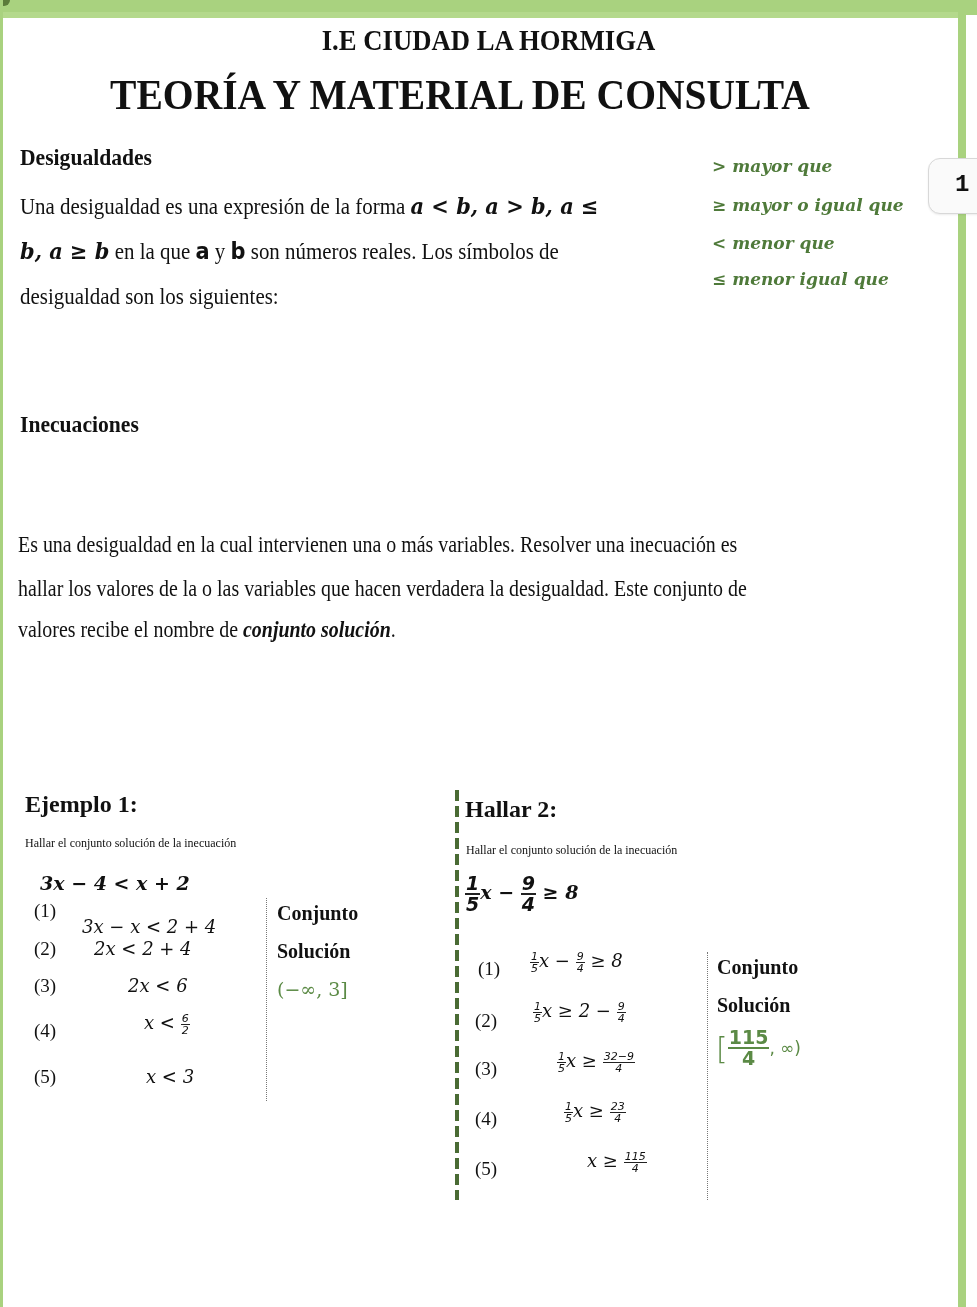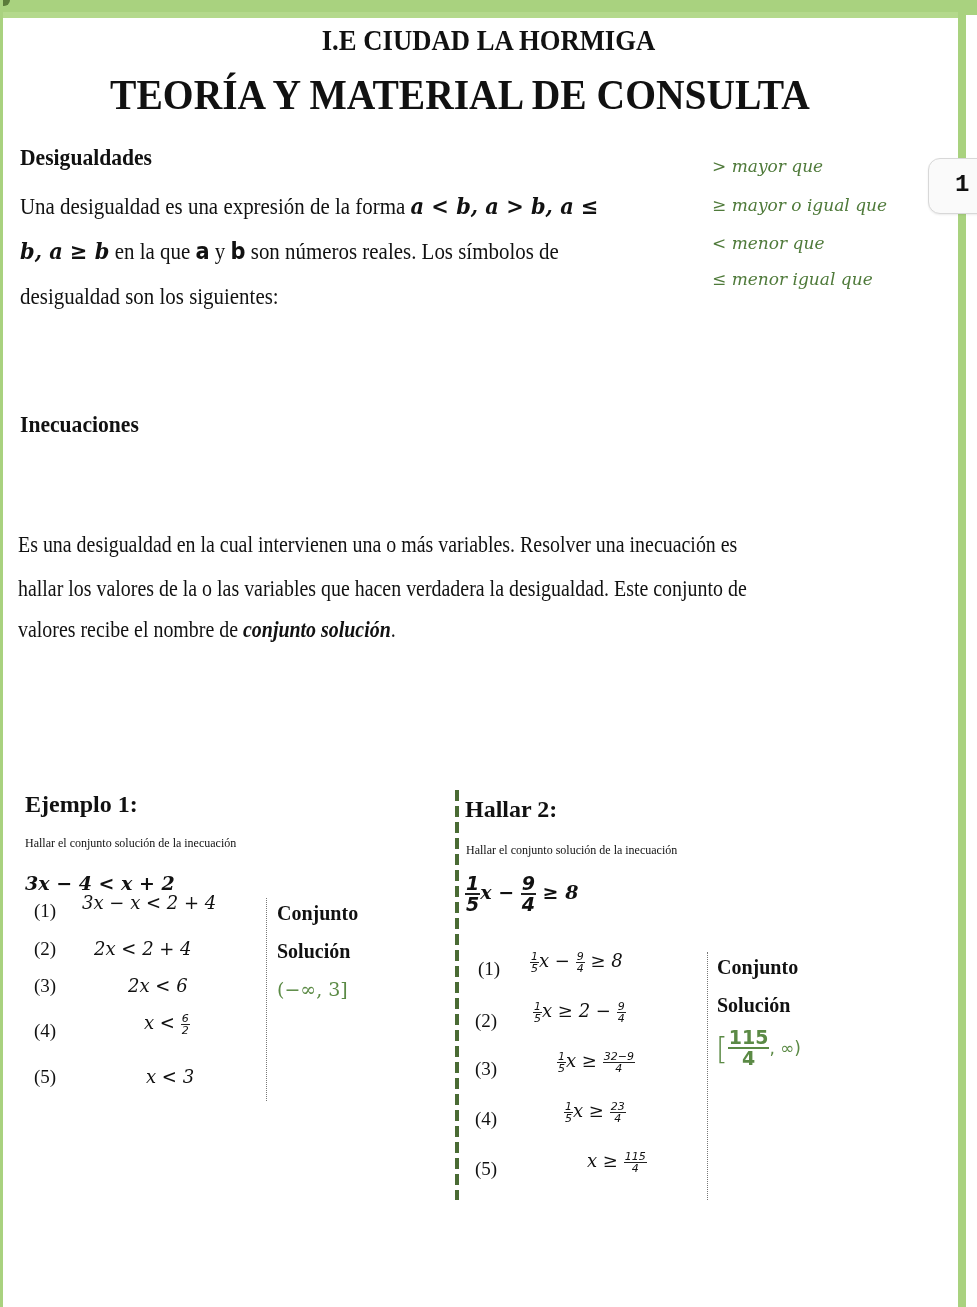--- a/index.html
+++ b/index.html
@@ -28,21 +28,21 @@
   .abs { position:absolute; white-space:nowrap; }
 
   .school { left:0; width:977px; top:24px; text-align:center; font-size:29px; font-weight:bold; transform:scaleX(0.92); }
   .title  { left:0; width:920px; top:70px; text-align:center; font-size:43px; font-weight:bold; transform:scaleX(0.92); }
 
   .h-sec { font-size:24px; font-weight:bold; transform-origin:left; transform:scaleX(0.9); }
   .p { font-size:22.5px; transform-origin:left; transform:scaleX(0.93); }
   .math-b { font-family:"DejaVu Serif", serif; font-weight:bold; font-style:italic; }
   .sans-b { font-family:"DejaVu Sans", sans-serif; font-weight:bold; }
 
-  .sym { font-family:"DejaVu Serif", serif; font-style:italic; font-weight:normal; font-size:17px; color:#4f7a3a;text-align:right; }
+  .sym { font-family:"DejaVu Serif", serif; font-style:italic; font-weight:bold; font-size:17px; color:#4f7a3a;text-align:right; }
 
   .ej { font-size:24px; font-weight:bold; }
   .small { font-size:12px; }
   .step-n { font-size:19px; }
   .math { font-family:"DejaVu Serif", serif; font-style:italic; font-size:18px; }
   .math-up { font-family:"DejaVu Serif", serif; font-size:18px; }
   .cs { font-size:20px; font-weight:bold; }
   .green { color:#5b8a45; }
 
   .frac { display:inline-block; vertical-align:middle; text-align:center; font-family:"DejaVu Sans", sans-serif; line-height:1; }
@@ -99,24 +99,24 @@
 <div class="abs p" style="left:18px; top:532px; transform:scaleX(0.885);">Es una desigualdad en la cual intervienen una o más variables. Resolver una inecuación es</div>
 <div class="abs p" style="left:18px; top:576px; transform:scaleX(0.885);">hallar los valores de la o las variables que hacen verdadera la desigualdad. Este conjunto de</div>
 <div class="abs p" style="left:18px; top:617px; transform:scaleX(0.885);">
   <span>valores recibe el nombre de </span><b><i>conjunto solución</i></b><span>.</span>
 </div>
 
 <div class="dashed-green"></div>
 
 <div class="abs ej" style="left:25px; top:791px;">Ejemplo 1:</div>
 <div class="abs small" style="left:25px; top:836px;">Hallar el conjunto solución de la inecuación</div>
-<div class="abs math-b" style="left:25px; top:872px; font-size:19px;">3x − 4 &lt; x + 2</div>
+<div class="abs math-b" style="left:40px; top:872px; font-size:19px;">3x − 4 &lt; x + 2</div>
 
 <div class="abs step-n" style="left:34px; top:900px;">(1)</div>
-<div class="abs math" style="left:82px; top:892px;">3x − x &lt; 2 + 4</div>
+<div class="abs math" style="left:82px; top:916px;">3x − x &lt; 2 + 4</div>
 <div class="abs step-n" style="left:34px; top:938px;">(2)</div>
 <div class="abs math" style="left:94px; top:938px;">2x &lt; 2 + 4</div>
 <div class="abs step-n" style="left:34px; top:975px;">(3)</div>
 <div class="abs math" style="left:128px; top:975px;">2x &lt; 6</div>
 <div class="abs step-n" style="left:34px; top:1020px;">(4)</div>
 <div class="abs math" style="left:144px; top:1012px;">
   <span>x &lt;</span>
   <span class="frac sm"><span class="n">6</span><span class="d">2</span></span>
 </div>
 <div class="abs step-n" style="left:34px; top:1066px;">(5)</div>

